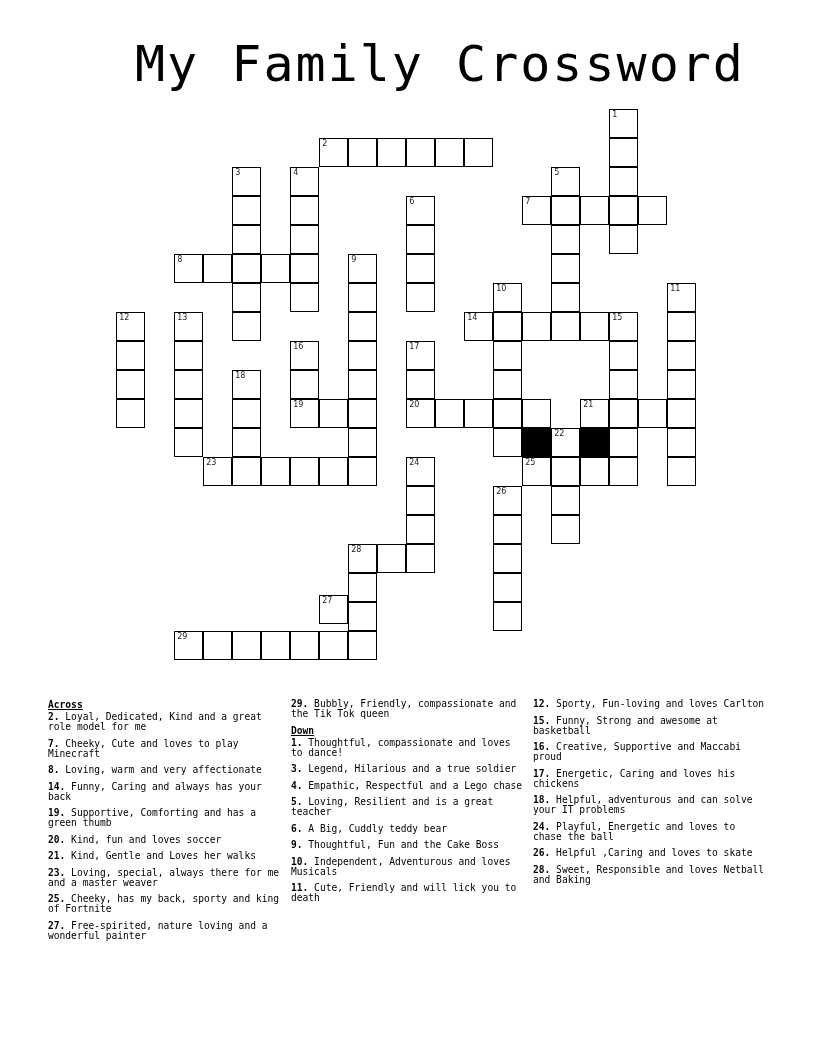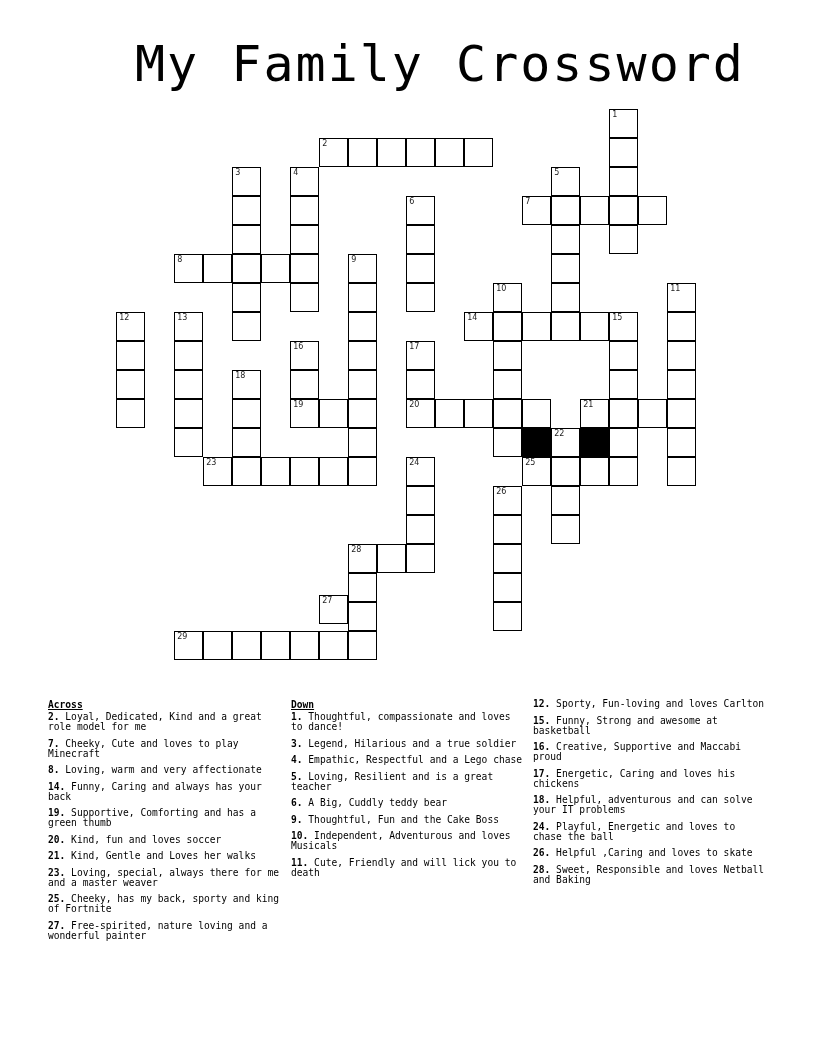--- a/index.html
+++ b/index.html
@@ -436,20 +436,21 @@
     <div class="clue"><b>8.</b><span> Loving, warm and very affectionate</span></div>
     <div class="clue"><b>14.</b><span> Funny, Caring and always has your back</span></div>
     <div class="clue"><b>19.</b><span> Supportive, Comforting and has a green thumb</span></div>
     <div class="clue"><b>20.</b><span> Kind, fun and loves soccer</span></div>
     <div class="clue"><b>21.</b><span> Kind, Gentle and Loves her walks</span></div>
     <div class="clue"><b>23.</b><span> Loving, special, always there for me and a master weaver</span></div>
     <div class="clue"><b>25.</b><span> Cheeky, has my back, sporty and king of Fortnite</span></div>
     <div class="clue"><b>27.</b><span> Free-spirited, nature loving and a wonderful painter</span></div>
   </div>
 <div class="col c2" id="col2">
+    <div class="clue"><b>29.</b><span> Bubbly, Friendly, compassionate and the Tik Tok queen</span></div>
     <div class="hdr">Down</div>
     <div class="clue"><b>1.</b><span> Thoughtful, compassionate and loves to dance!</span></div>
     <div class="clue"><b>3.</b><span> Legend, Hilarious and a true soldier</span></div>
     <div class="clue"><b>4.</b><span> Empathic, Respectful and a Lego chase</span></div>
     <div class="clue"><b>5.</b><span> Loving, Resilient and is a great teacher</span></div>
     <div class="clue"><b>6.</b><span> A Big, Cuddly teddy bear</span></div>
     <div class="clue"><b>9.</b><span> Thoughtful, Fun and the Cake Boss</span></div>
     <div class="clue"><b>10.</b><span> Independent, Adventurous and loves Musicals</span></div>
     <div class="clue"><b>11.</b><span> Cute, Friendly and will lick you to death</span></div>
   </div>

